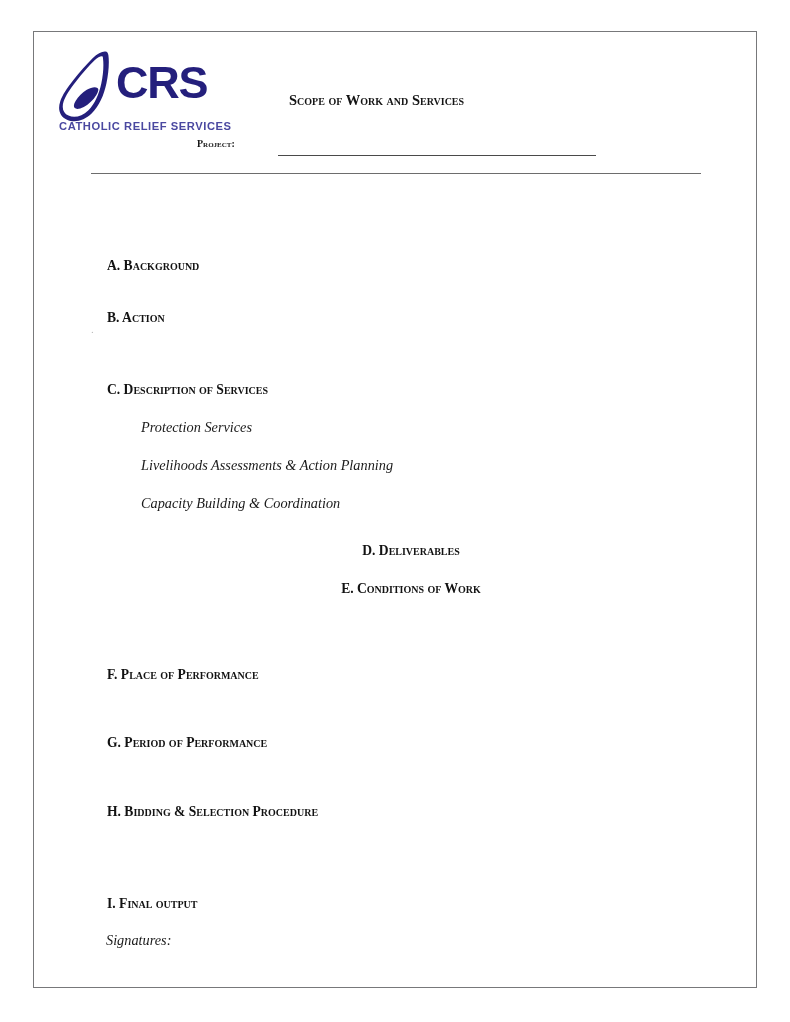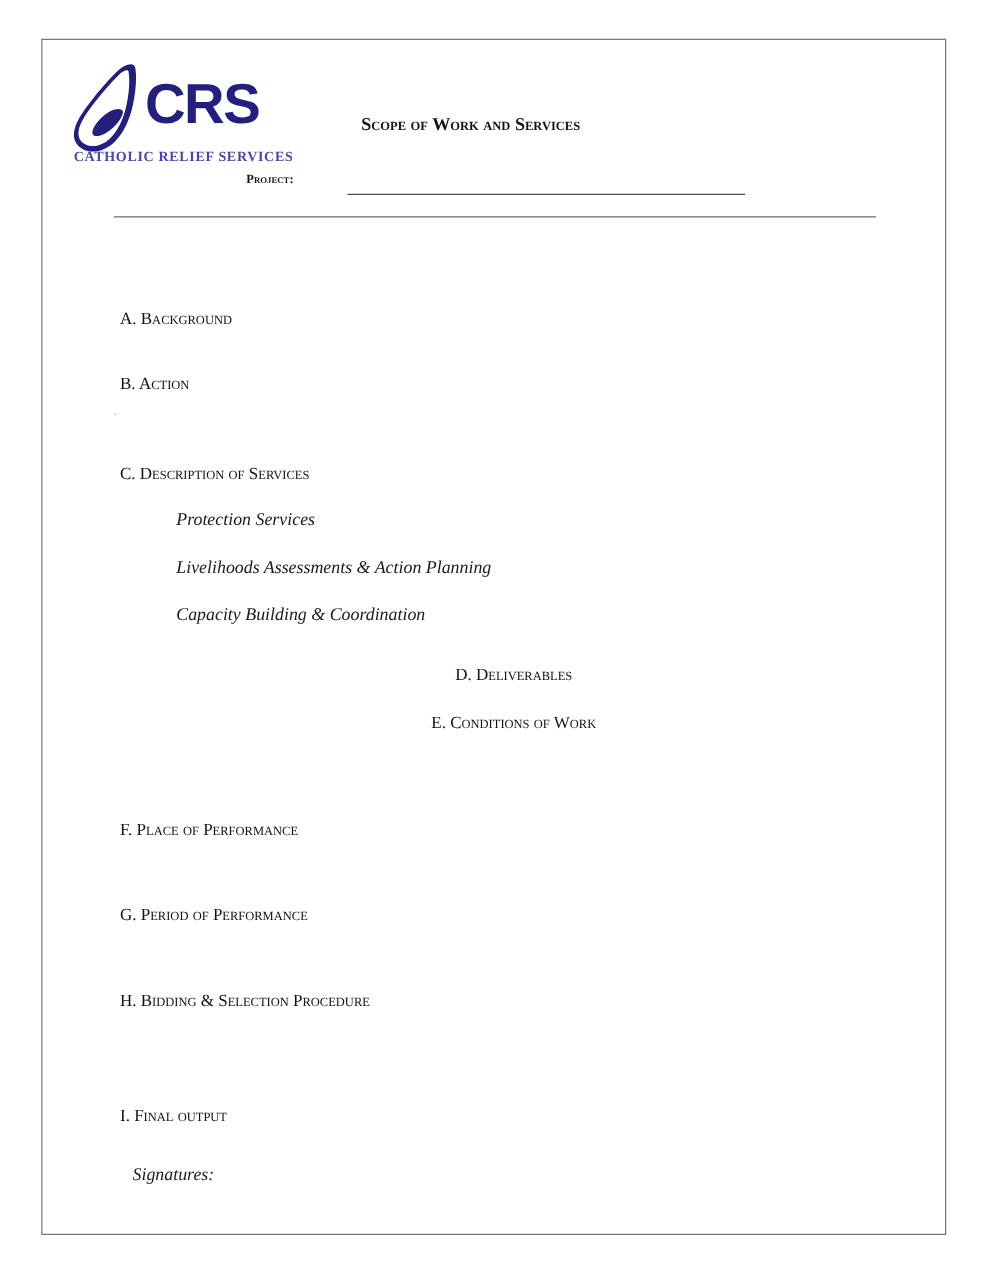--- a/index.html
+++ b/index.html
@@ -65,21 +65,21 @@
     font-weight: bold;
     font-size: 45px;
     line-height: 45px;
     letter-spacing: -1.2px;
     color: #241f7c;
   }
   #logo-tagline {
     position: absolute;
     left: 1px;
     top: 70px;
-    font-family: Liberation Serif, serif;
+    font-family: Liberation Sans, sans-serif;
     font-weight: bold;
     font-size: 11.2px;
     letter-spacing: 0.55px;
     color: #4a48a0;
     white-space: nowrap;
   }
 
   
   .smallcaps {
     font-variant: small-caps;
@@ -147,25 +147,25 @@
     left: 0;
     top: 150px;
     width: 724px;
   }
   .section-block {
     position: absolute;
     left: 57px;
     width: 640px;
   }
   .section-heading {
-    font-weight: normal;
+    font-weight: bold;
     font-size: 13.6px;
     color: #121212;
     white-space: nowrap;
-    margin: 5px;
+    margin: 16px;
     padding: 0;
   }
   .section-items {
     margin: 0;
     padding: 0;
     list-style: none;
   }
   .section-item {
     font-style: italic;
     font-size: 14.3px;

